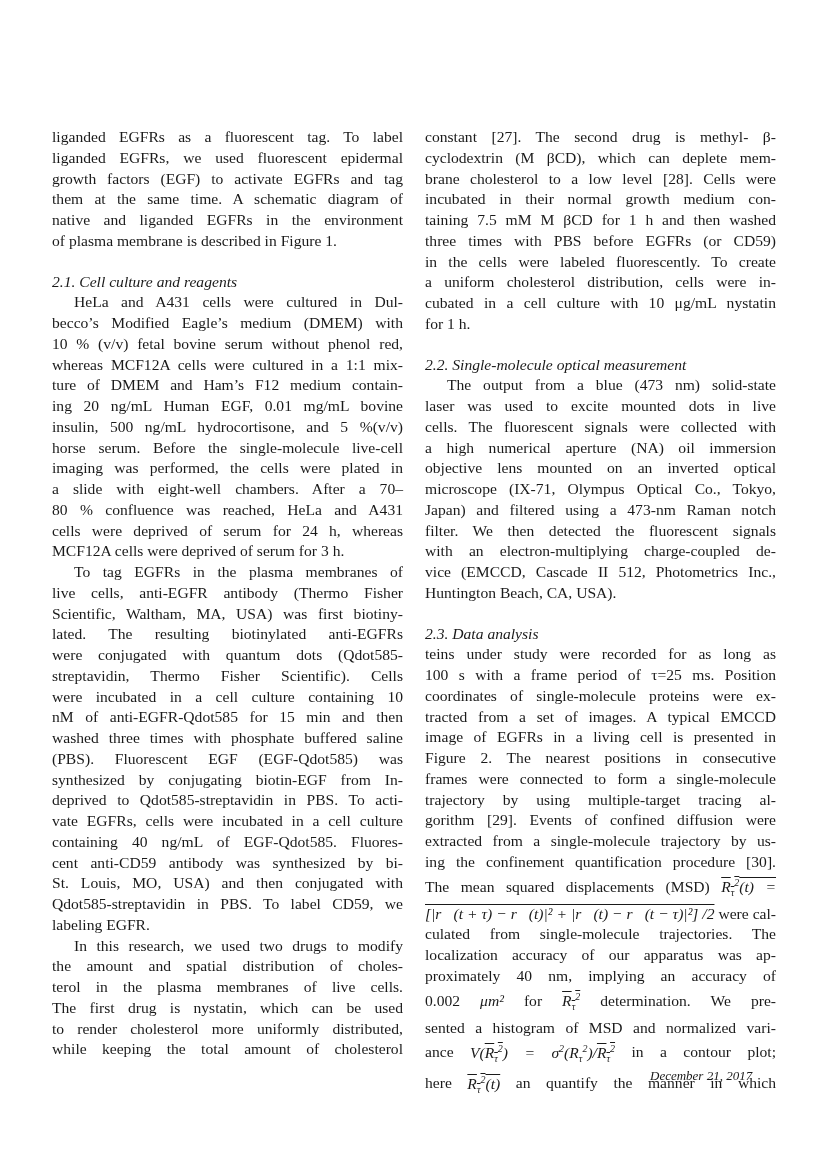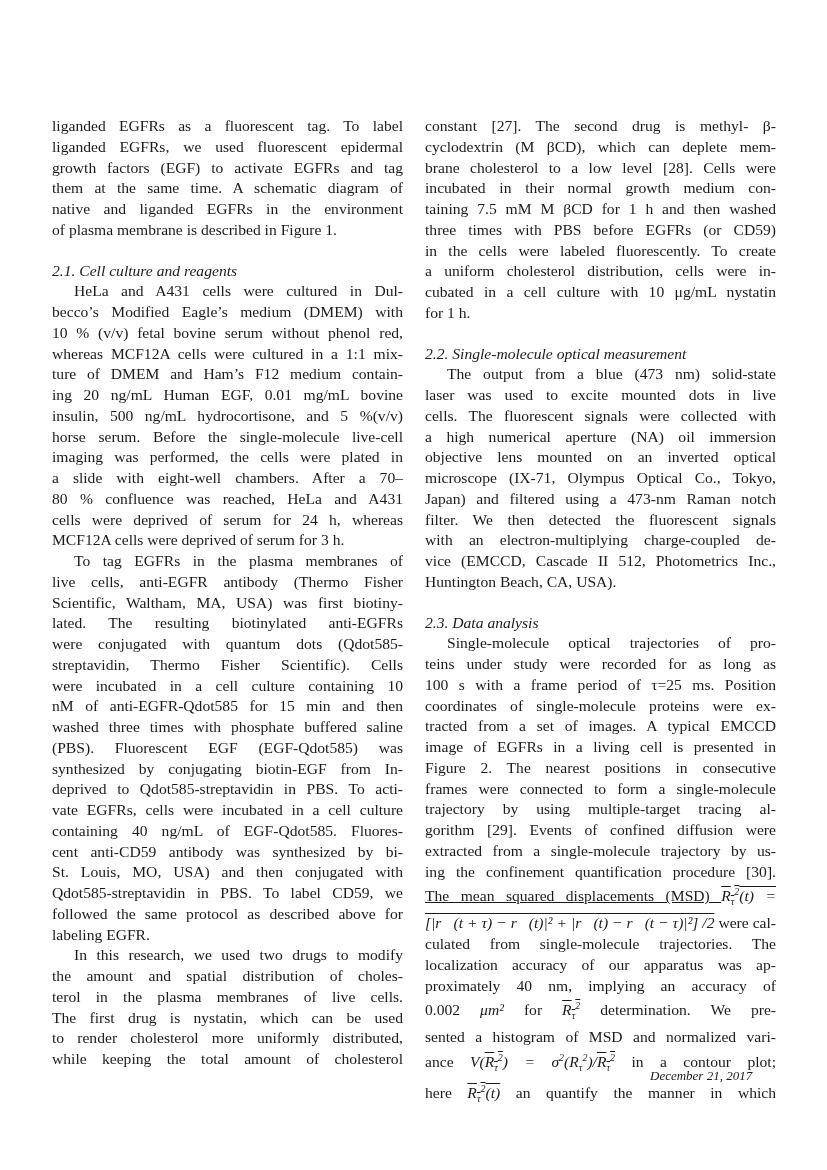--- a/index.html
+++ b/index.html
@@ -7,21 +7,21 @@
          font-family: "DejaVu Serif", "Liberation Serif", serif; color: #1a1a1a; }
   .page { position: absolute; left: 0; top: 0; width: 827px; height: 1170px; }
   .col { position: absolute; top: 115px; width: 351px;
          font-family: "Liberation Serif", "DejaVu Serif", serif;
          font-size: 15.6px; line-height: 20.75px; text-align: justify; hyphens: manual; }
   .col-left { left: 52px; }
   .col-right { left: 425px; }
   .para { margin: 0; text-indent: 0; }
   .heading { margin: 20px 0 0 0; font-style: italic; font-size: 15.6px; line-height: 20.75px; }
   .heading + .para { margin-top: 0; }
-  .first-para { margin-top: 1px; }
+  .first-para { margin-top: 12px; }
   .math { font-style: italic; }
   .over { text-decoration: overline; }
   .footer-date { position: absolute; left: 650px; top: 1068px; font-style: italic;
                  font-family: "Liberation Serif", "DejaVu Serif", serif; font-size: 13px; }
   .line { display: block; text-align: justify; text-align-last: justify; }
   .line.last { text-align-last: left; }
 </style>
 </head>
 <body>
 
@@ -64,21 +64,20 @@
         <span class="line">nM of anti-EGFR-Qdot585 for 15 min and then</span>
         <span class="line">washed three times with phosphate buffered saline</span>
         <span class="line">(PBS).  Fluorescent EGF (EGF-Qdot585) was</span>
         <span class="line">synthesized by conjugating biotin-EGF from In-</span>
         <span class="line">deprived to Qdot585-streptavidin in PBS. To acti-</span>
         <span class="line">vate EGFRs, cells were incubated in a cell culture</span>
         <span class="line">containing 40 ng/mL of EGF-Qdot585.  Fluores-</span>
         <span class="line">cent anti-CD59 antibody was synthesized by bi-</span>
         <span class="line">St. Louis, MO, USA) and then conjugated with</span>
         <span class="line">Qdot585-streptavidin in PBS. To label CD59, we</span>
-        <span class="line">followed the same protocol as described above for</span>
         <span class="line last">labeling EGFR.</span>
       </div>
     <div class="para" id="p21c">
         <span class="line" style="text-indent: 22px;">In this research, we used two drugs to modify</span>
         <span class="line">the amount and spatial distribution of choles-</span>
         <span class="line">terol in the plasma membranes of live cells.</span>
         <span class="line">The first drug is nystatin, which can be used</span>
         <span class="line">to render cholesterol more uniformly distributed,</span>
         <span class="line">while keeping the total amount of cholesterol</span>
       </div>
@@ -109,34 +108,33 @@
         <span class="line">Japan) and filtered using a 473-nm Raman notch</span>
         <span class="line">filter.  We then detected the fluorescent signals</span>
         <span class="line">with an electron-multiplying charge-coupled de-</span>
         <span class="line">vice (EMCCD, Cascade II 512, Photometrics Inc.,</span>
         <span class="line last">Huntington Beach, CA, USA).</span>
       </div>
 
     <div class="heading">2.3.  Data analysis</div>
     <div class="para" id="p23">
       <div id="p23lines">
-          <span class="line" style="text-indent: 22px;">Single-molecule optical trajectories of pro-</span>
           <span class="line">teins under study were recorded for as long as</span>
           <span class="line">100 s with a frame period of τ=25 ms.  Position</span>
           <span class="line">coordinates of single-molecule proteins were ex-</span>
           <span class="line">tracted from a set of images.  A typical EMCCD</span>
           <span class="line">image of EGFRs in a living cell is presented in</span>
           <span class="line">Figure 2.  The nearest positions in consecutive</span>
           <span class="line">frames were connected to form a single-molecule</span>
           <span class="line">trajectory by using multiple-target tracing al-</span>
           <span class="line">gorithm [29].  Events of confined diffusion were</span>
           <span class="line">extracted from a single-molecule trajectory by us-</span>
           <span class="line">ing the confinement quantification procedure [30].</span>
         </div>
-      <span class="line"><span style="text-decoration: underline; margin-top: 32px;">The mean squared displacements (MSD) </span><span class="math"><span class="over"><span>R</span><sub style="font-size:10px;">τ</sub><sup style="font-size:10px;">2</sup><span>(t) =</span></span></span></span>
+      <span class="line"><span style=" margin-top: 32px;">The mean squared displacements (MSD) </span><span class="math"><span class="over"><span>R</span><sub style="font-size:10px;">τ</sub><sup style="font-size:10px;">2</sup><span>(t) =</span></span></span></span>
       <span class="line"><span class="math over" style="text-decoration: overline;">[|r⃗(t + τ) − r⃗(t)|² + |r⃗(t) − r⃗(t − τ)|²] /2</span><span> were cal-</span></span>
       <div id="afterlines">
           <span class="line">culated from single-molecule trajectories.  The</span>
           <span class="line">localization accuracy of our apparatus was ap-</span>
         </div>
       <span class="line">proximately 40 nm, implying an accuracy of</span>
       <span class="line"><span>0.002 </span><span class="math">μm²</span><span> for </span><span class="math over">R<sub style="font-size:10px;">τ</sub><sup style="font-size:10px;">2</sup></span><span> determination.  We pre-</span></span>
       <span class="line">sented a histogram of MSD and normalized vari-</span>
       <span class="line"><span>ance </span><span class="math">V(<span class="over">R<sub style="font-size:10px;">τ</sub><sup style="font-size:10px;">2</sup></span>) = σ<sup style="font-size:10px;">2</sup>(R<sub style="font-size:10px;">τ</sub><sup style="font-size:10px;">2</sup>)/<span class="over">R<sub style="font-size:10px;">τ</sub><sup style="font-size:10px;">2</sup></span></span><span> in a contour plot;</span></span>
       <span class="line"><span>here </span><span class="math over">R<sub style="font-size:10px;">τ</sub><sup style="font-size:10px;">2</sup>(t)</span><span> an quantify the manner in which</span></span>

